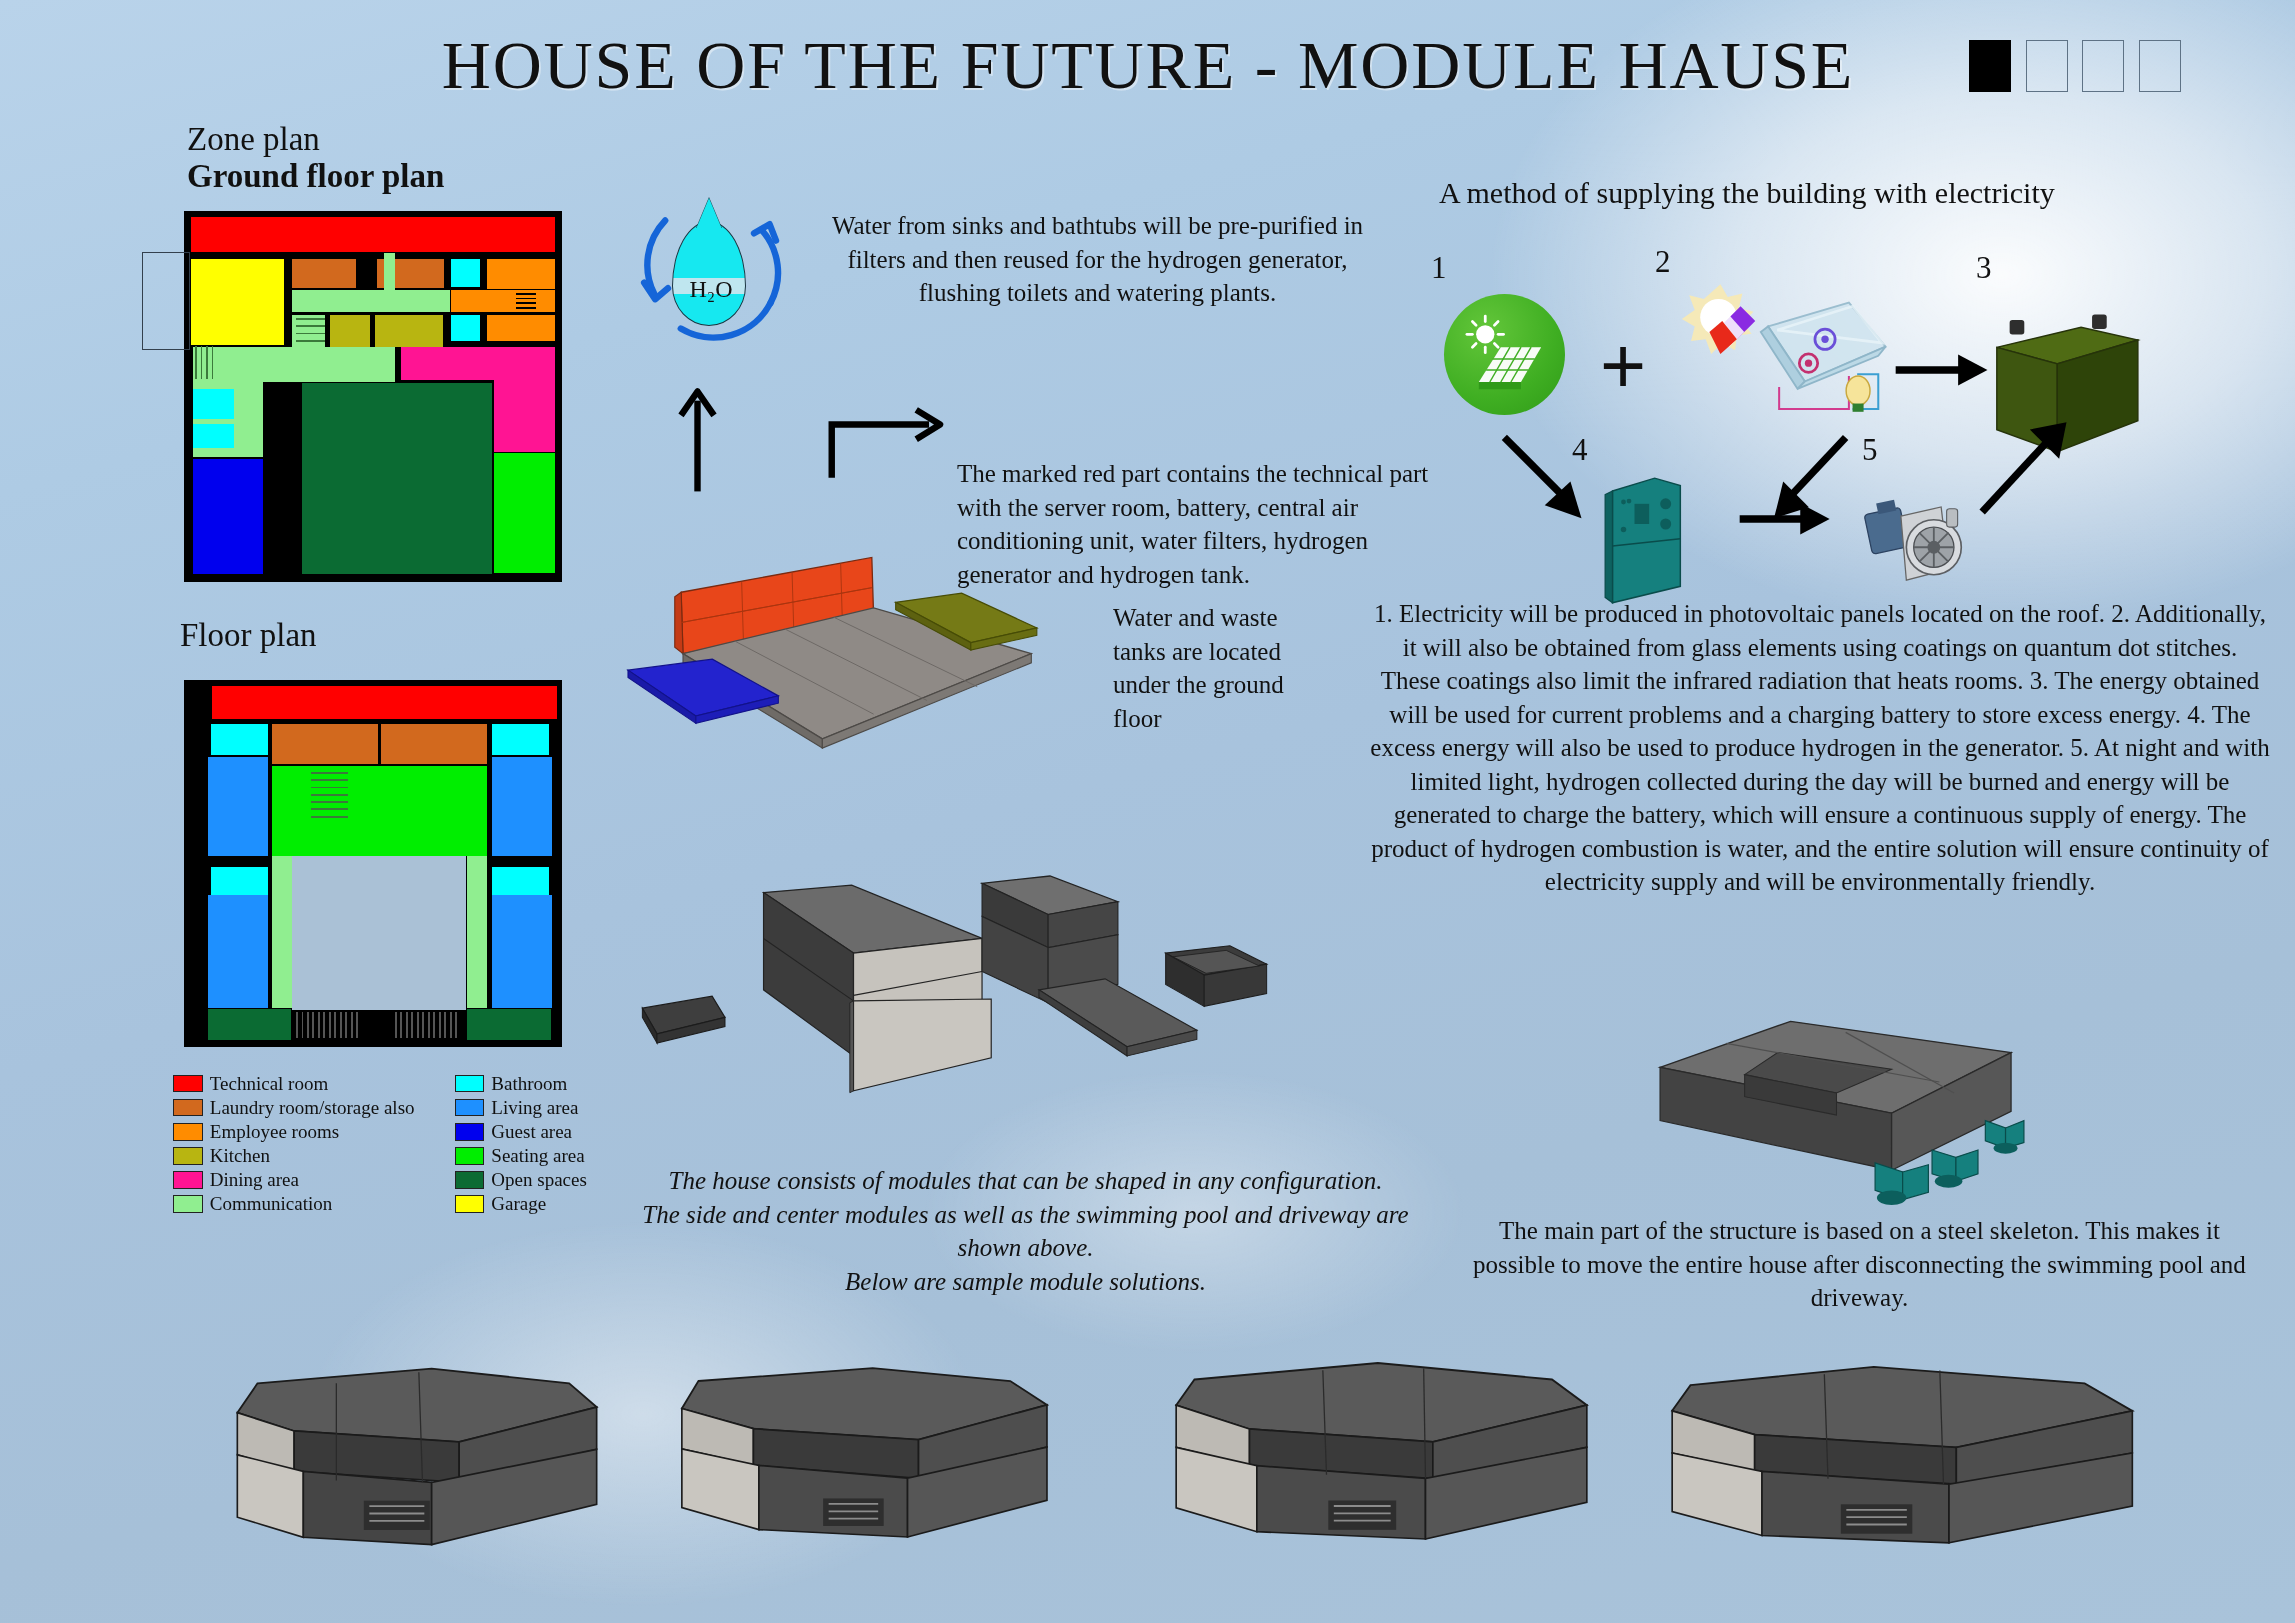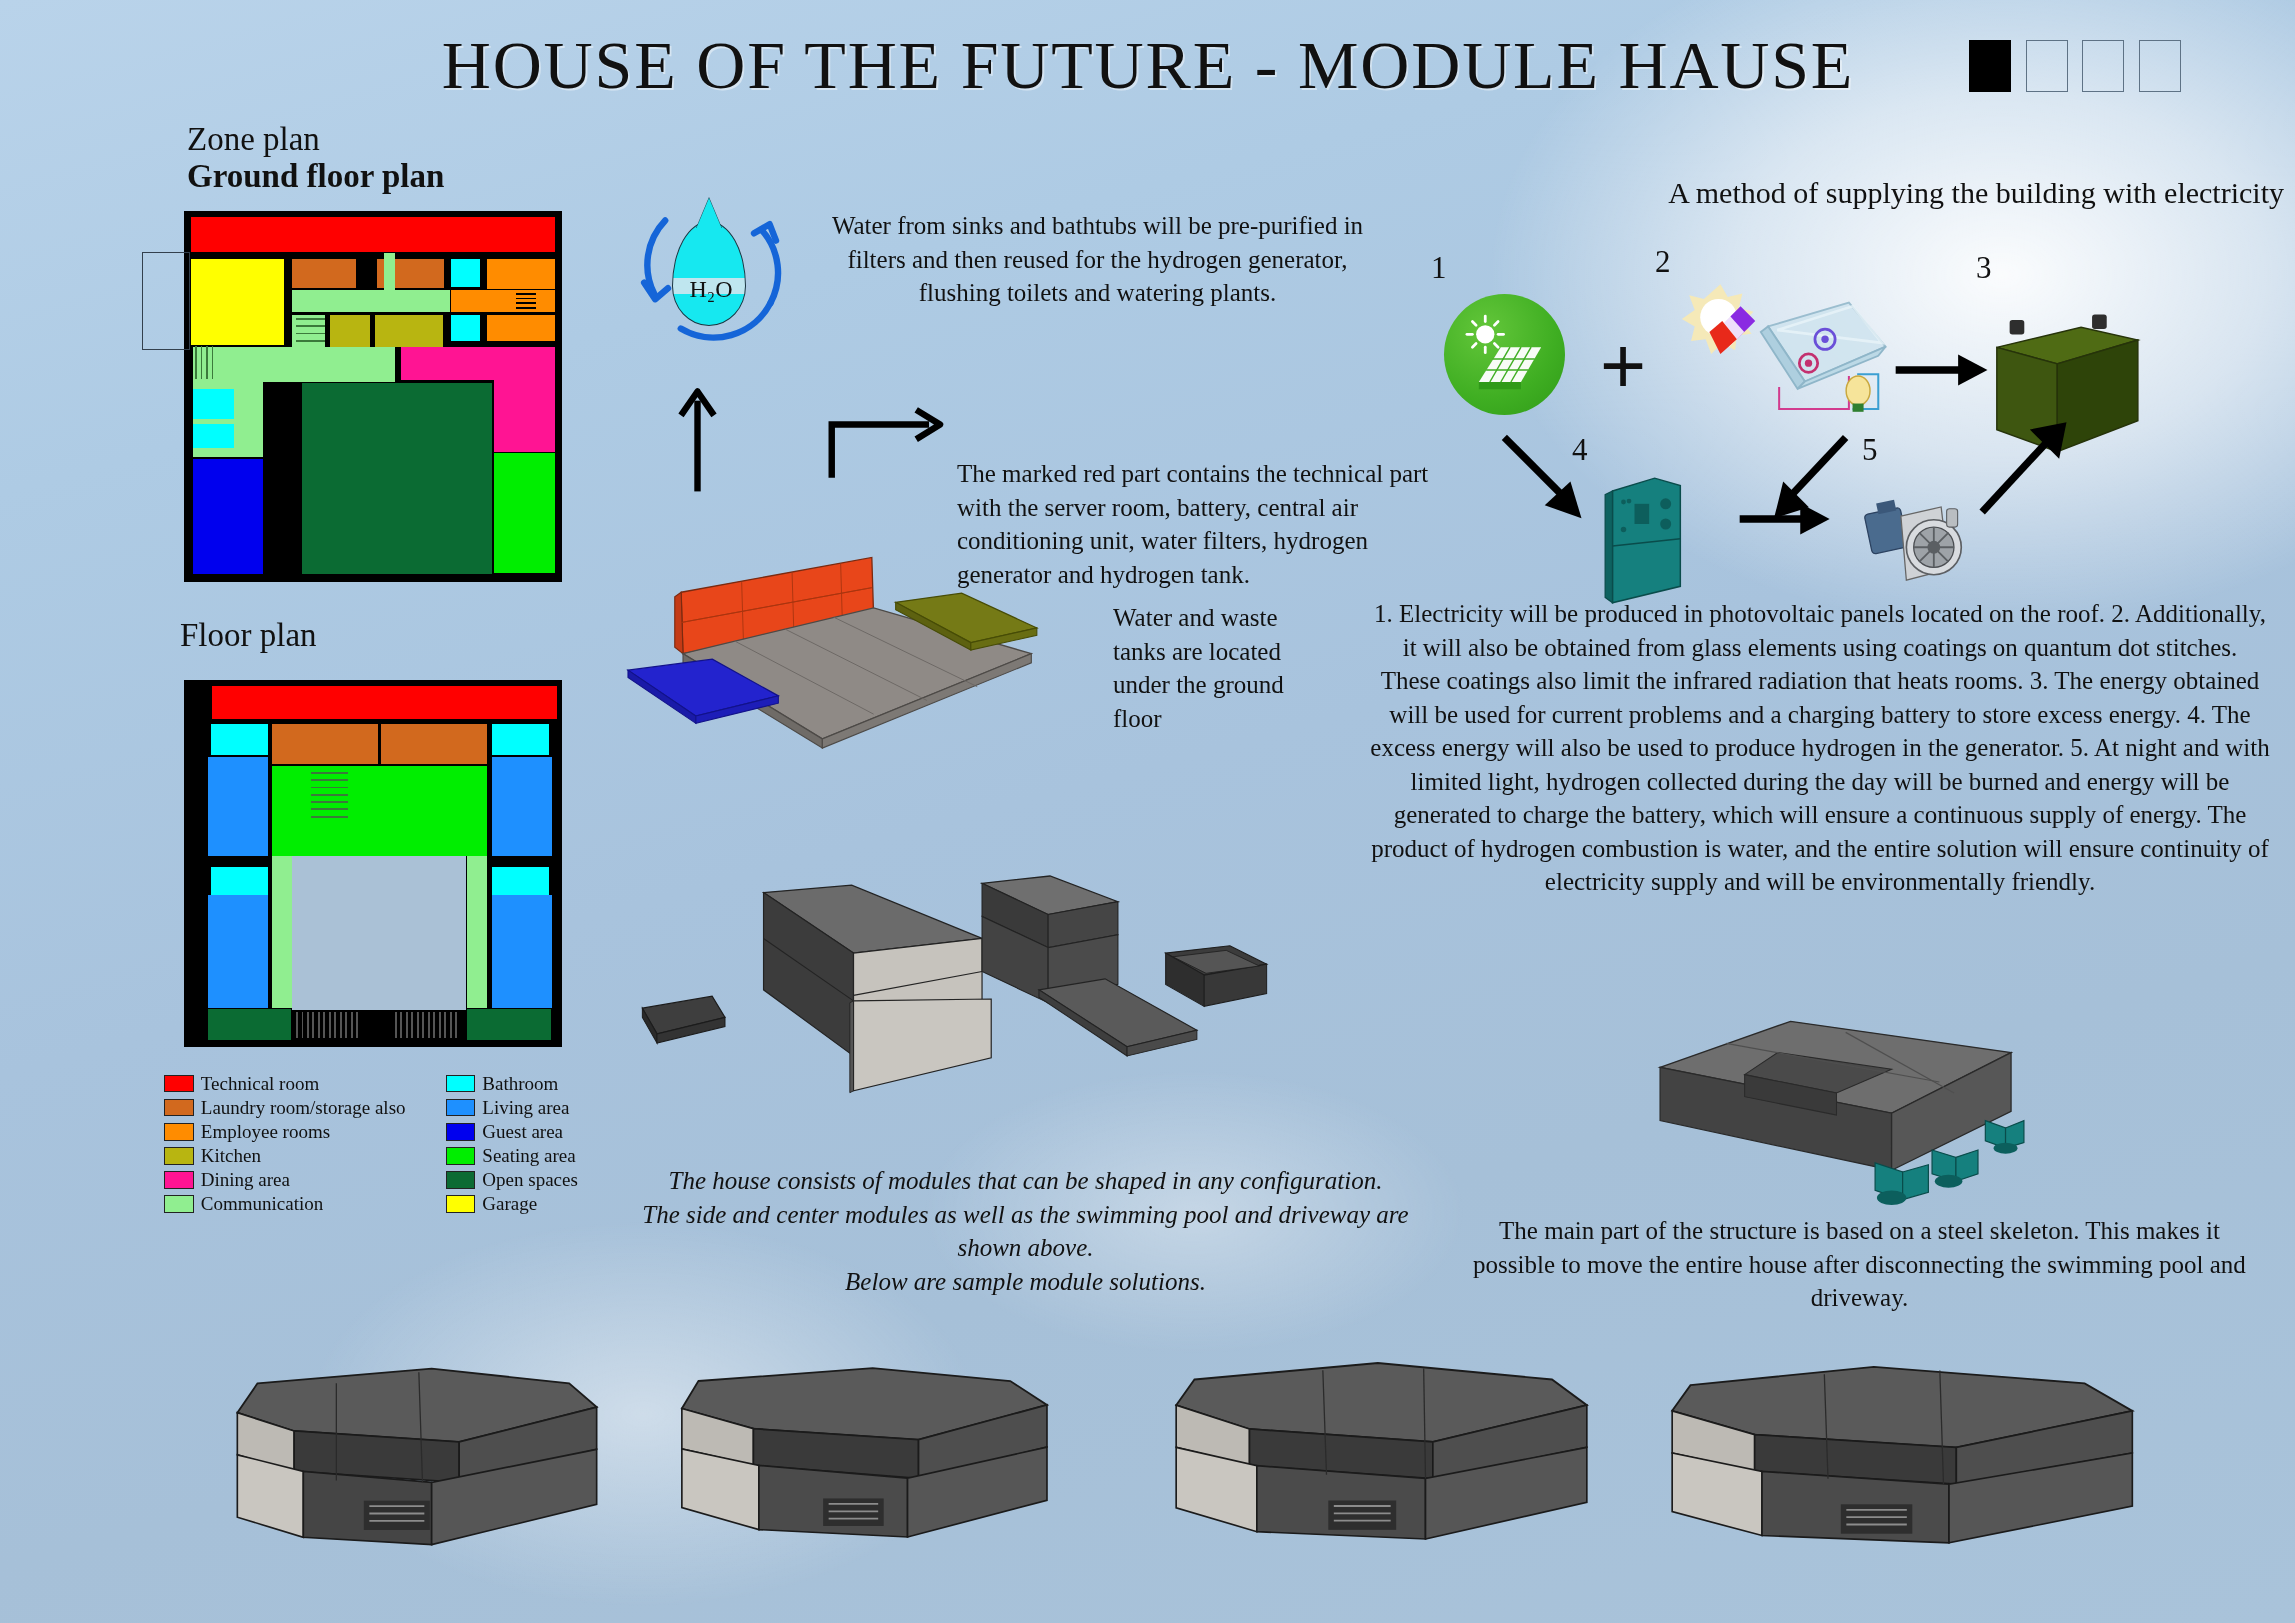--- a/index.html
+++ b/index.html
@@ -18,21 +18,21 @@
   .abs{position:absolute;}
 
   
   .title{
     position:absolute;left:0;right:0;top:26px;text-align:center;
     font-size:68px;letter-spacing:1.8px;font-weight:400;
     font-family:"Liberation Serif", serif;
     text-shadow:1.8px 1.8px 0 rgba(255,255,255,.45);
     white-space:nowrap;
   }
-  .sec-head{font-size:33px;line-height:1.12;text-align:right;}
+  .sec-head{font-size:33px;line-height:1.12;}
   .para{font-size:25px;line-height:1.34;text-align:center;}
   .para-l{font-size:25px;line-height:1.34;text-align:left;}
 
   
   .pages{position:absolute;top:40px;left:1969px;display:flex;gap:14.7px;}
   .pg{width:40px;height:50px;border:1.8px solid #5e7285;background:transparent;}
   .pg.on{background:#000;border-color:#000;}
 
   
   .plan{position:absolute;background:#fff;box-shadow:0 0 0 0 #000;}
@@ -166,21 +166,21 @@
 
     <div class="r" style="left:108px;top:176px;width:174px;height:154px;background:#aac1d6;"></div>
 
     <div class="r" style="left:24px;top:329px;width:83px;height:31px;background:#0B6B33;"></div>
     <div class="r" style="left:283px;top:329px;width:84px;height:31px;background:#0B6B33;"></div>
 
     <div class="hatchv" style="left:112px;top:332px;width:62px;height:26px;background-image:repeating-linear-gradient(to right,#555 0 1.8px,transparent 1.8px 5.5px);"></div>
     <div class="hatchv" style="left:211px;top:332px;width:64px;height:26px;background-image:repeating-linear-gradient(to right,#555 0 1.8px,transparent 1.8px 5.5px);"></div>
   </div>
 
-  <div class="legend" style="left:164px;top:1073px;">
+  <div class="legend" style="left:173px;top:1073px;">
     <div class="legcol">
       <div class="legrow">
           <span class="sw" style="background:#FF0000"></span>
           <span>Technical room</span>
         </div>
       <div class="legrow">
           <span class="sw" style="background:#D2691E"></span>
           <span>Laundry room/storage also</span>
         </div>
       <div class="legrow">

